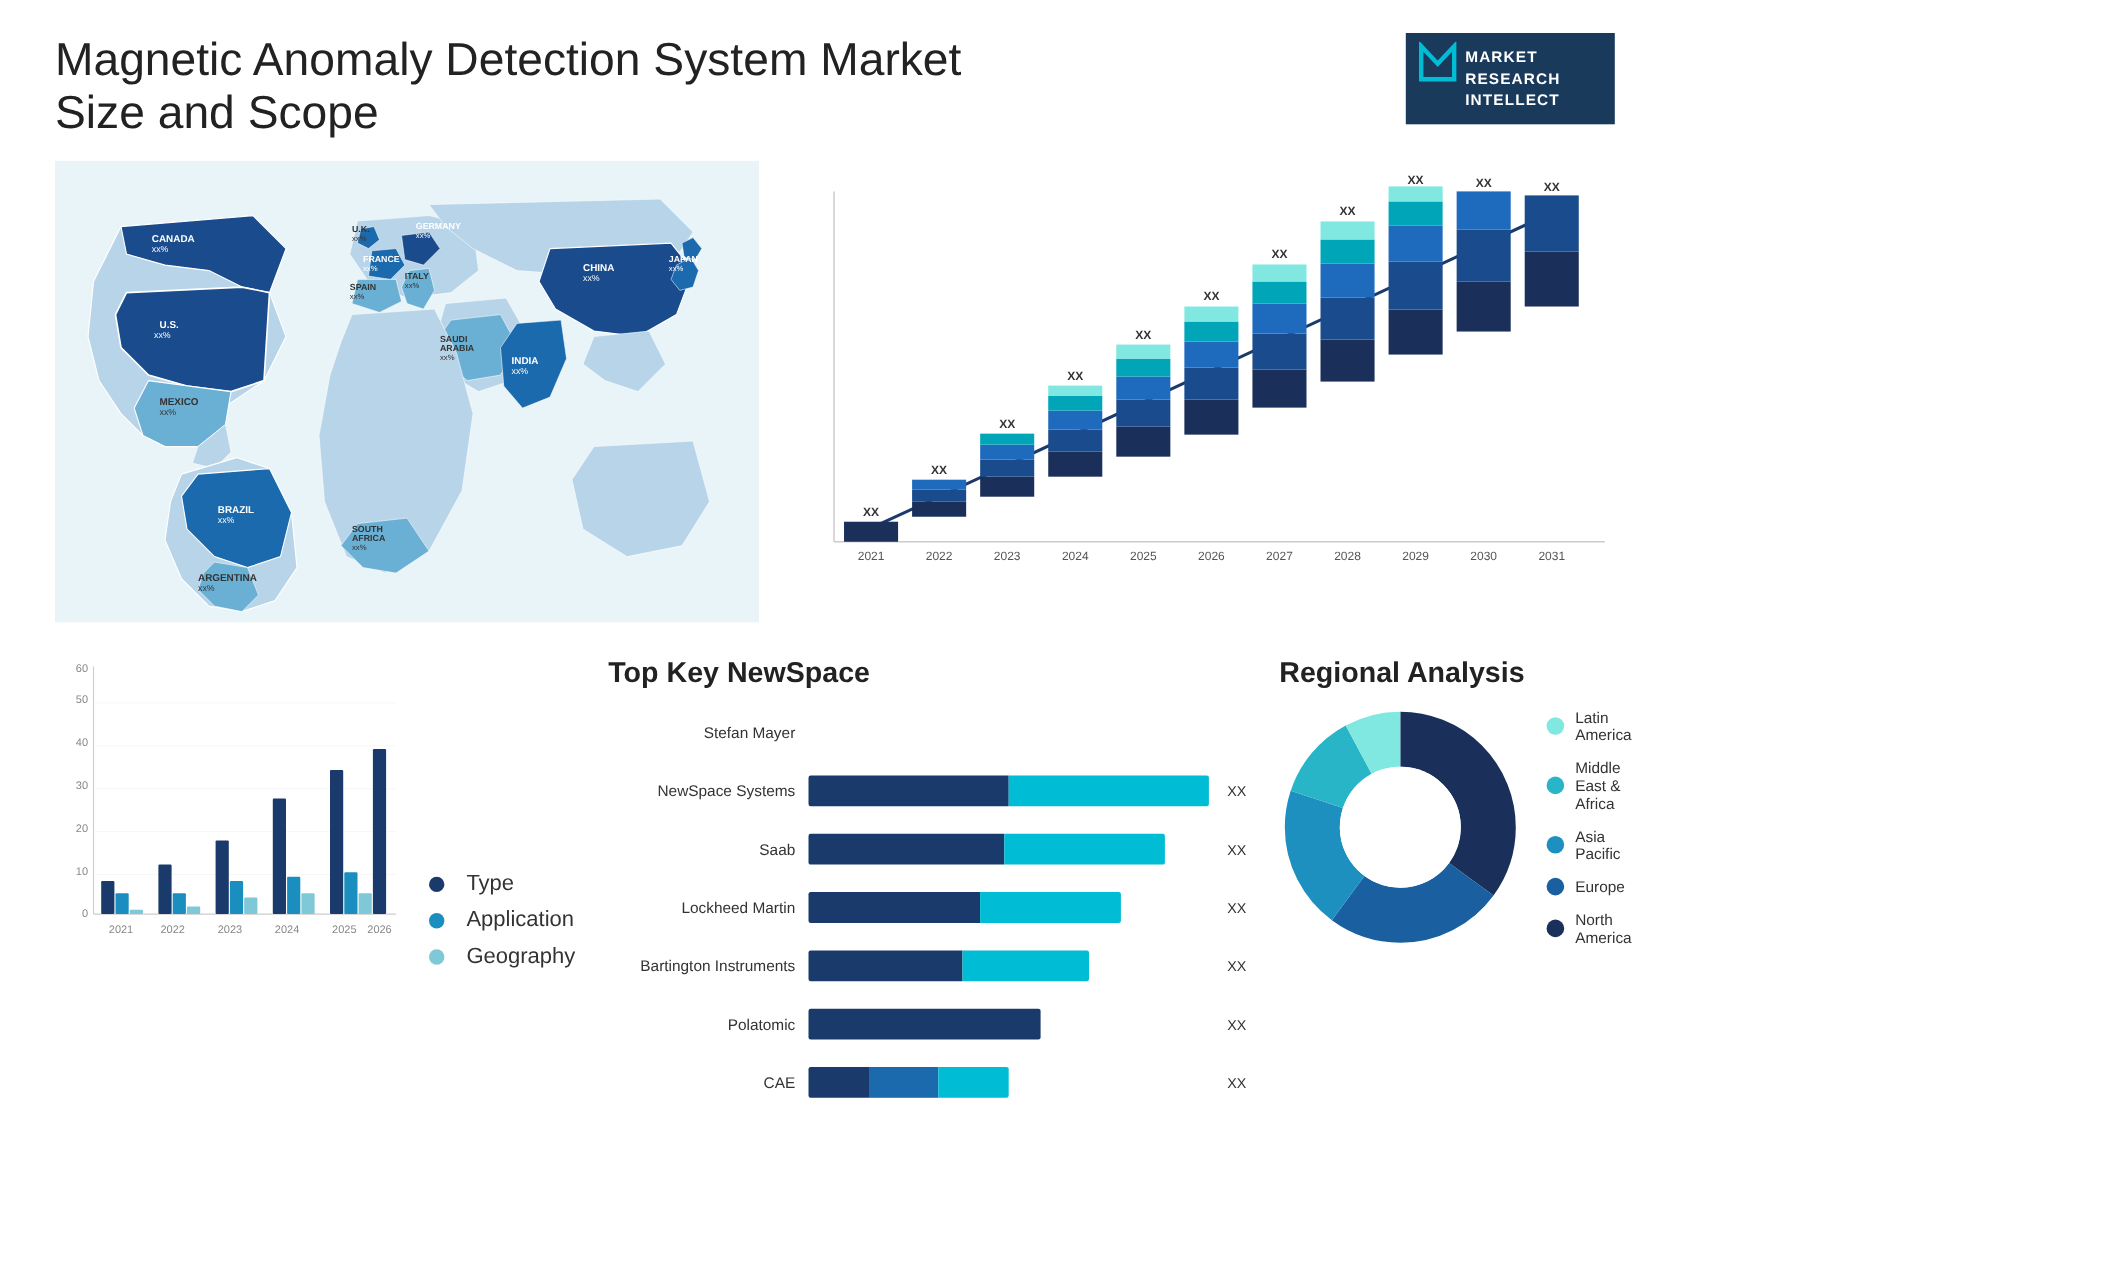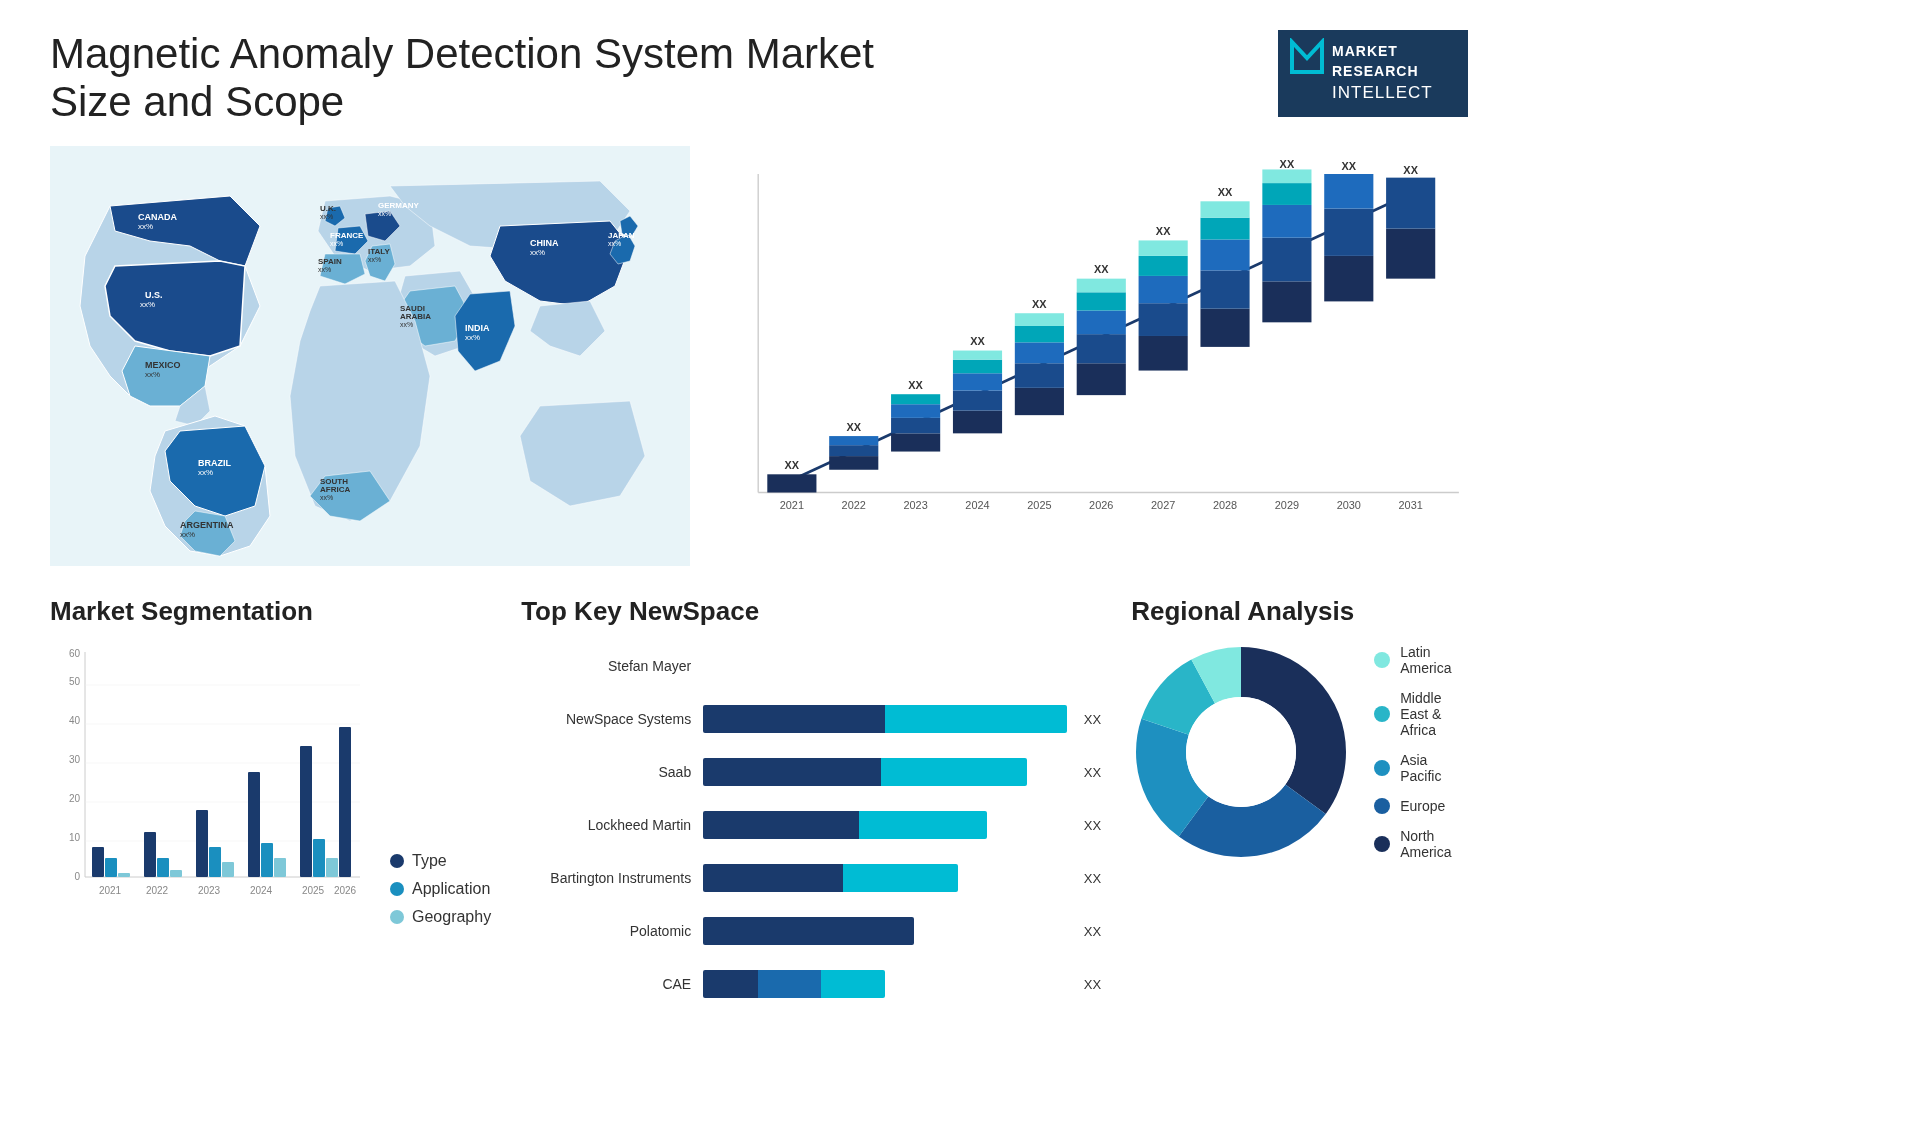--- a/index.html
+++ b/index.html
@@ -110,22 +110,22 @@
     }
     .seg-legend {
       display: flex;
       flex-direction: column;
       gap: 10px;
       padding-top: 10px;
     }
     .legend-item {
       display: flex;
       align-items: center;
-      gap: 8px;
-      font-size: 16px;
+      gap: 20px;
+      font-size: 20px;
       color: #333;
     }
     .legend-dot {
       width: 14px;
       height: 14px;
       border-radius: 50%;
       flex-shrink: 0;
     }
 
     
@@ -212,21 +212,21 @@
     <div class="logo-area">
       <div class="logo-box">
         <span class="logo-m">
           <svg width="38" height="38" viewBox="0 0 38 38">
             <polygon points="4,34 4,4 19,20 34,4 34,34" fill="none" stroke="#00bcd4" stroke-width="4"></polygon>
           </svg>
         </span>
         <div class="logo-text-right">
           <div style="font-size:14px;font-weight:bold;letter-spacing:1px;">MARKET</div>
           <div style="font-size:14px;font-weight:bold;letter-spacing:1px;">RESEARCH</div>
-          <div style="font-size:17px;font-weight:normal;letter-spacing:1px;">INTELLECT</div>
+          <div style="font-size:14px;font-weight:bold;letter-spacing:1px;">INTELLECT</div>
         </div>
       </div>
     </div>
   </div>
 
   <div class="top-row">
 
     <div class="map-section">
       <svg class="world-map-svg" viewBox="0 0 640 420">
 
@@ -418,21 +418,20 @@
 
         <text x="737" y="10" text-anchor="middle" font-size="12" fill="#333" font-weight="bold">XX</text>
         <text x="737" y="378" text-anchor="middle" font-size="12" fill="#555">2031</text>
       </svg>
     </div>
   </div>
 
   <div class="bottom-row">
 
     <div class="segmentation-section">
-      <div class="section-title">Market Segmentation</div>
       <div class="seg-chart-area">
         <div style="flex:1;position:relative;">
           <svg width="320" height="280" viewBox="0 0 320 280">
 
             <line x1="35" y1="10" x2="35" y2="235" stroke="#ccc" stroke-width="1"></line>
 
             <line x1="35" y1="235" x2="310" y2="235" stroke="#ccc" stroke-width="1"></line>
 
             <text x="30" y="238" text-anchor="end" font-size="10" fill="#888">0</text>
             <text x="30" y="199" text-anchor="end" font-size="10" fill="#888">10</text>

